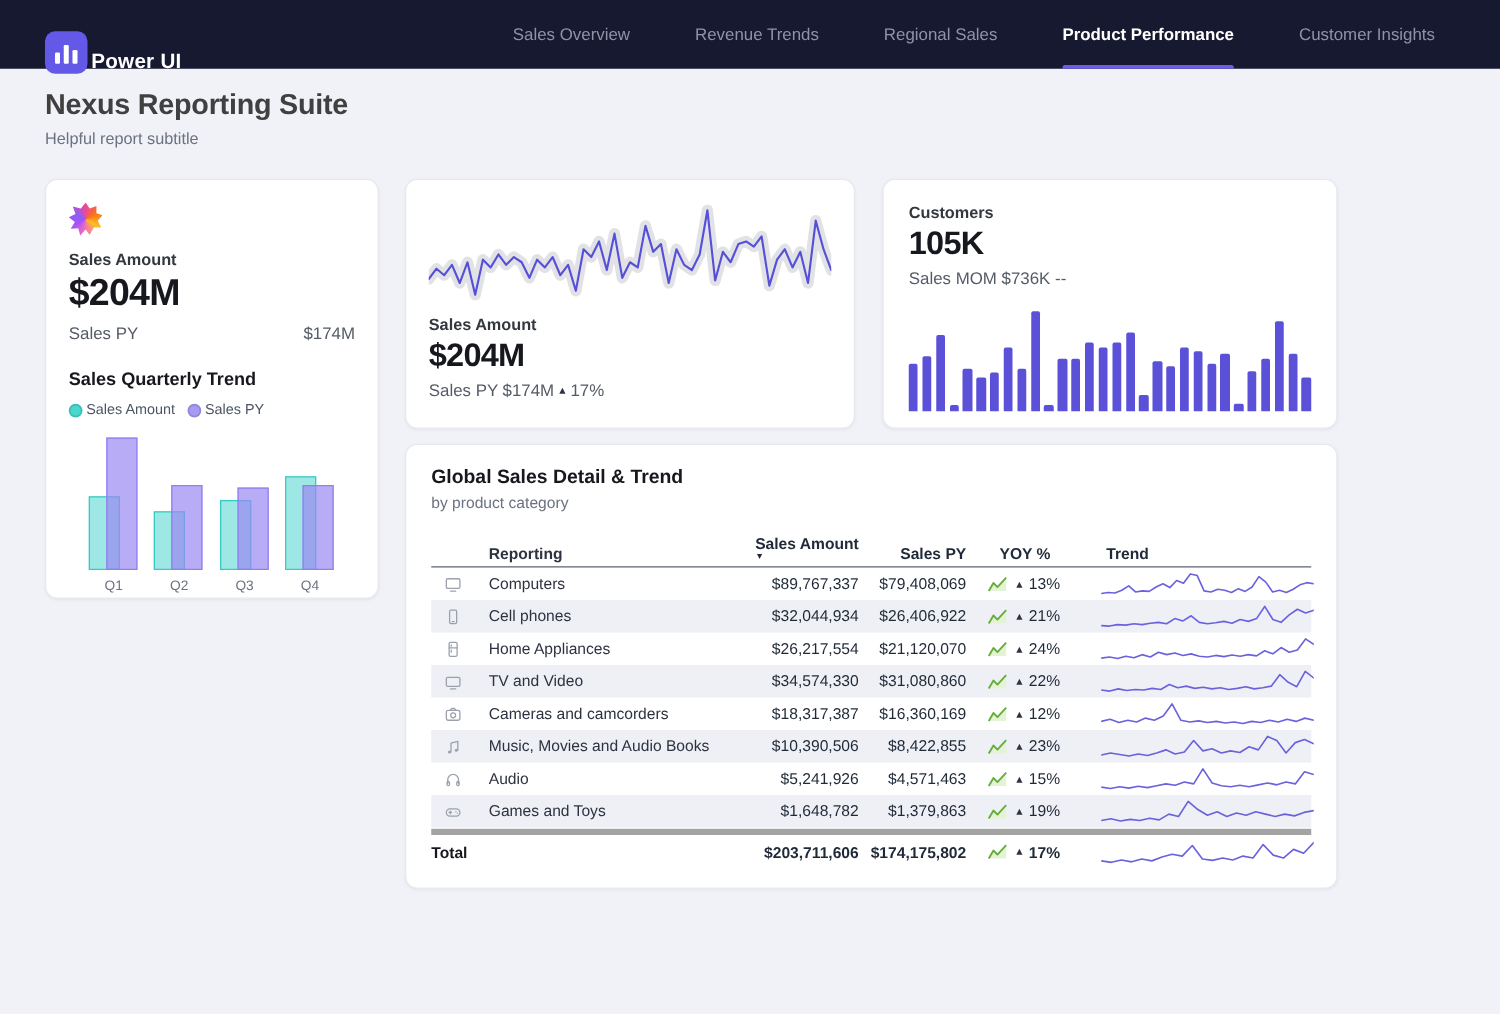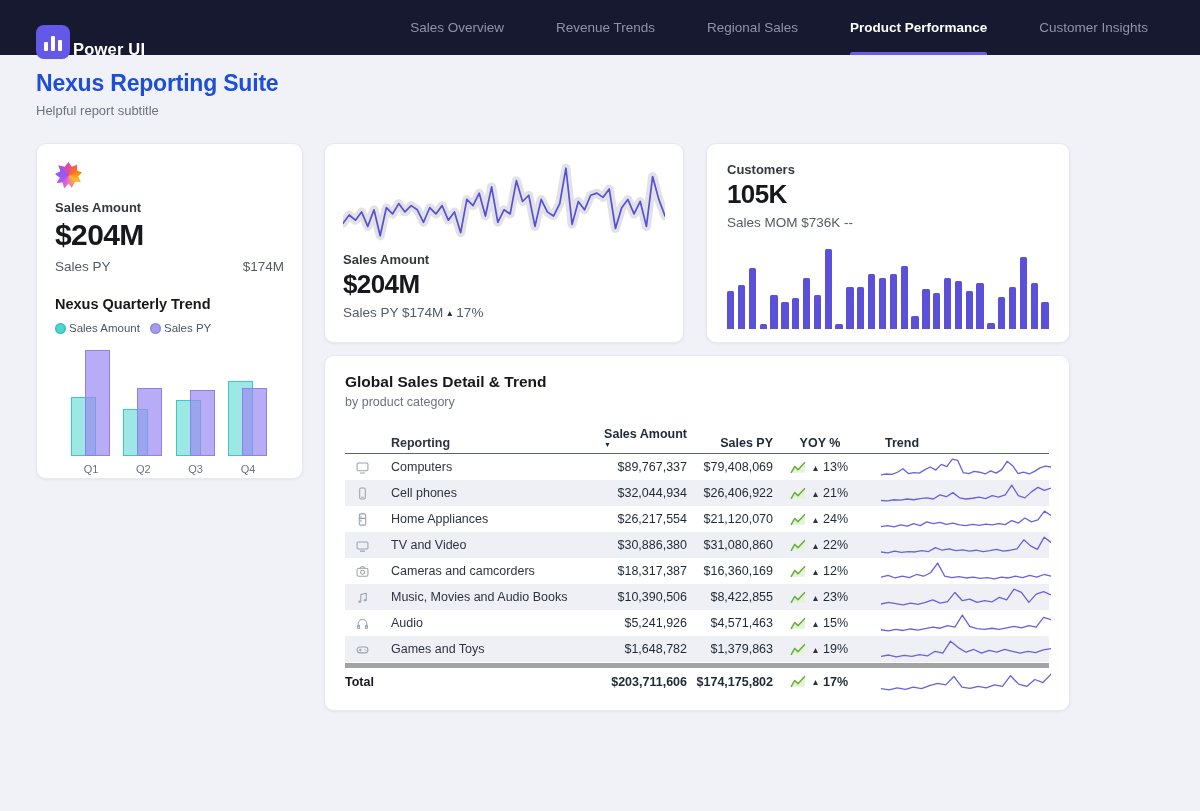--- a/index.html
+++ b/index.html
@@ -19,21 +19,21 @@
   .logo-tile i { display:block; width:4px; background:#fff; border-radius:1px; }
   .logo-tile i:nth-child(1){ height:9px; } .logo-tile i:nth-child(2){ height:15px; } .logo-tile i:nth-child(3){ height:11px; }
   .brand-name { color:#fff; font-size:16.5px; font-weight:700; letter-spacing:.2px; }
   .nav-tabs { margin-left:auto; display:flex; gap:52px; height:55px; align-items:flex-start; }
   .nav-tab { color:#8f93a8; font-size:13.5px; position:relative; height:100%; display:flex; align-items:center; cursor:pointer; white-space:nowrap; }
   .nav-tab.active { color:#fff; font-weight:700; }
   .nav-tab.active::after { content:""; position:absolute; left:0; right:0; bottom:0; height:3px; background:#6c5ce8; border-radius:2px 2px 0 0; }
 
   
   .page-header { position:absolute; left:36px; top:70px; }
-  .page-title { font-size:23px; font-weight:700; color:#1d4ed8; letter-spacing:-.2px; }
+  .page-title { font-size:23px; font-weight:700; color:#404040; letter-spacing:-.2px; }
   .page-subtitle { font-size:13px; color:#6b7280; margin-top:6px; }
 
   
   .card { position:absolute; background:#fff; border:1px solid #e7e9f0; border-radius:10px;
     box-shadow:0 1px 3px rgba(16,24,40,.06); }
   #card-kpi   { left:36px;  top:143px; width:267px; height:336px; padding:18px; }
   #card-spark { left:324px; top:143px; width:360px; height:200px; padding:15px 18px; }
   #card-cust  { left:706px; top:143px; width:364px; height:200px; padding:16px 20px; }
   #card-table { left:324px; top:355px; width:746px; height:356px; padding:17px 20px; }
 
@@ -124,21 +124,21 @@
 </div>
 
 <div class="card" id="card-kpi">
   <div class="flower"></div>
   <div class="kpi-label">Sales Amount</div>
   <div class="kpi-value">$204M</div>
   <div class="kpi-sub-row">
     <span>Sales PY</span>
     <span>$174M</span>
   </div>
-  <div class="chart-title">Nexus Quarterly Trend</div>
+  <div class="chart-title">Sales Quarterly Trend</div>
   <div class="legend">
       <span class="legend-item">
         <span class="legend-dot" style="background: rgb(73, 215, 206); box-shadow: rgba(0, 0, 0, 0.12) 0px 0px 0px 1.5px inset;"></span>
         <span>Sales Amount</span>
       </span>
       <span class="legend-item">
         <span class="legend-dot" style="background: rgb(167, 154, 244); box-shadow: rgba(0, 0, 0, 0.12) 0px 0px 0px 1.5px inset;"></span>
         <span>Sales PY</span>
       </span>
     </div>
@@ -314,21 +314,21 @@
           </div>
   </div>
         <div class="trow">
     <div class="cell-icon">
             <svg class="cat-icon" viewBox="0 0 16 16">
               <rect x="2.2" y="4.2" width="11.6" height="7.6" rx="1.2"></rect>
               <path d="M5.8 14h4.4"></path>
             </svg>
           </div>
     <div class="cell-cat">TV and Video</div>
-    <div class="cell-num">$30,886,380</div>
+    <div class="cell-num">$34,574,330</div>
     <div class="cell-num">$31,080,860</div>
     <div class="cell-yoy">
       <svg class="yoy-icon" viewBox="0 0 16 14">
               <polygon points="1,12 4.5,6 7.5,9 14,2 14,12" fill="#e4f3d4"></polygon>
               <polyline points="1,12 4.5,6 7.5,9 14,2" stroke="#67ad3b" stroke-width="1.4" fill="none" stroke-linejoin="round"></polyline>
             </svg>
       <span class="tri"></span>
       <span>22%</span>
     </div>
     <div class="cell-spark">

